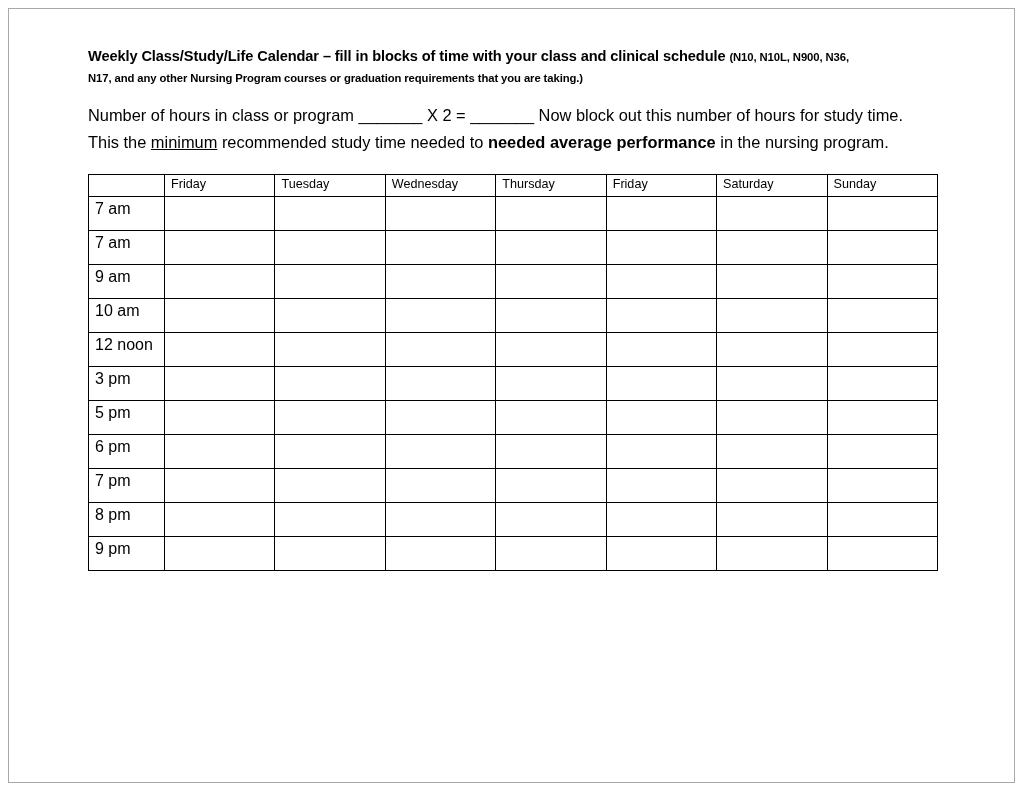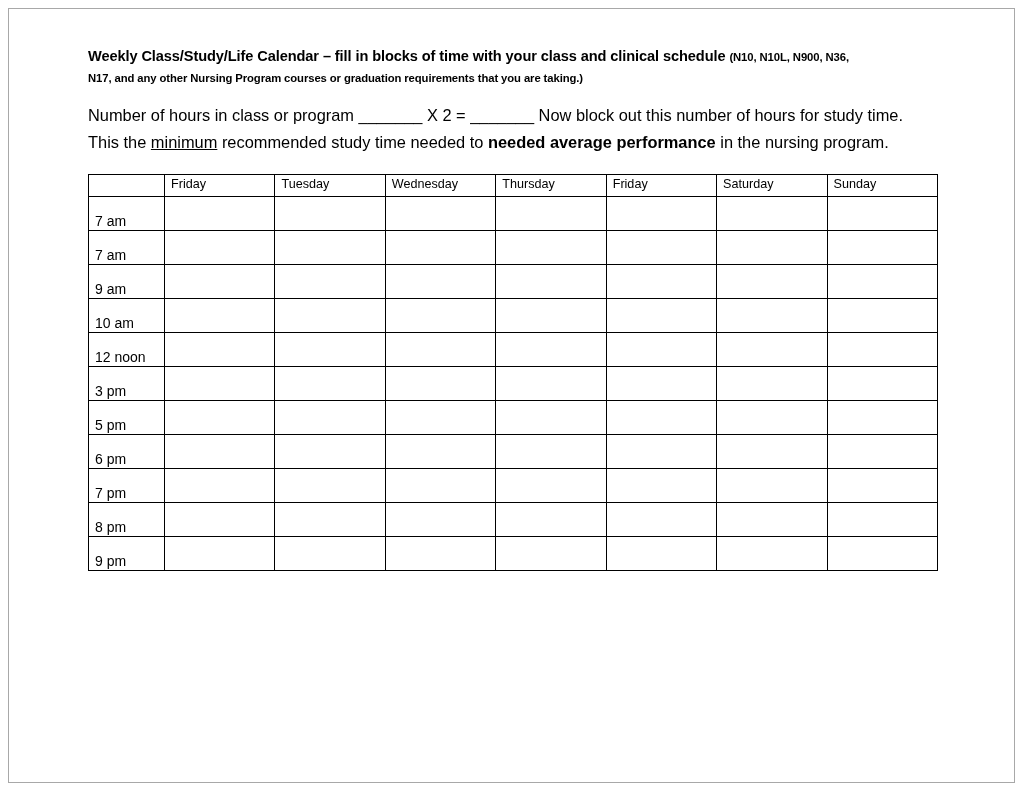--- a/index.html
+++ b/index.html
@@ -91,22 +91,22 @@
     text-align: left;
     padding: 2px 0 0 6px;
     box-sizing: border-box;
   }
   table.calendar thead th.corner {
     width: 76px;
   }
   table.calendar tbody td.timecell {
     width: 76px;
     height: 33px;
-    font-size: 14px;
-    padding: 16px 0 0 6px;
+    font-size: 16px;
+    padding: 3px 0 0 6px;
     box-sizing: border-box;
     white-space: nowrap;
   }
   table.calendar tbody td.slot {
     height: 33px;
   }
 </style>
 </head>
 <body>
 

